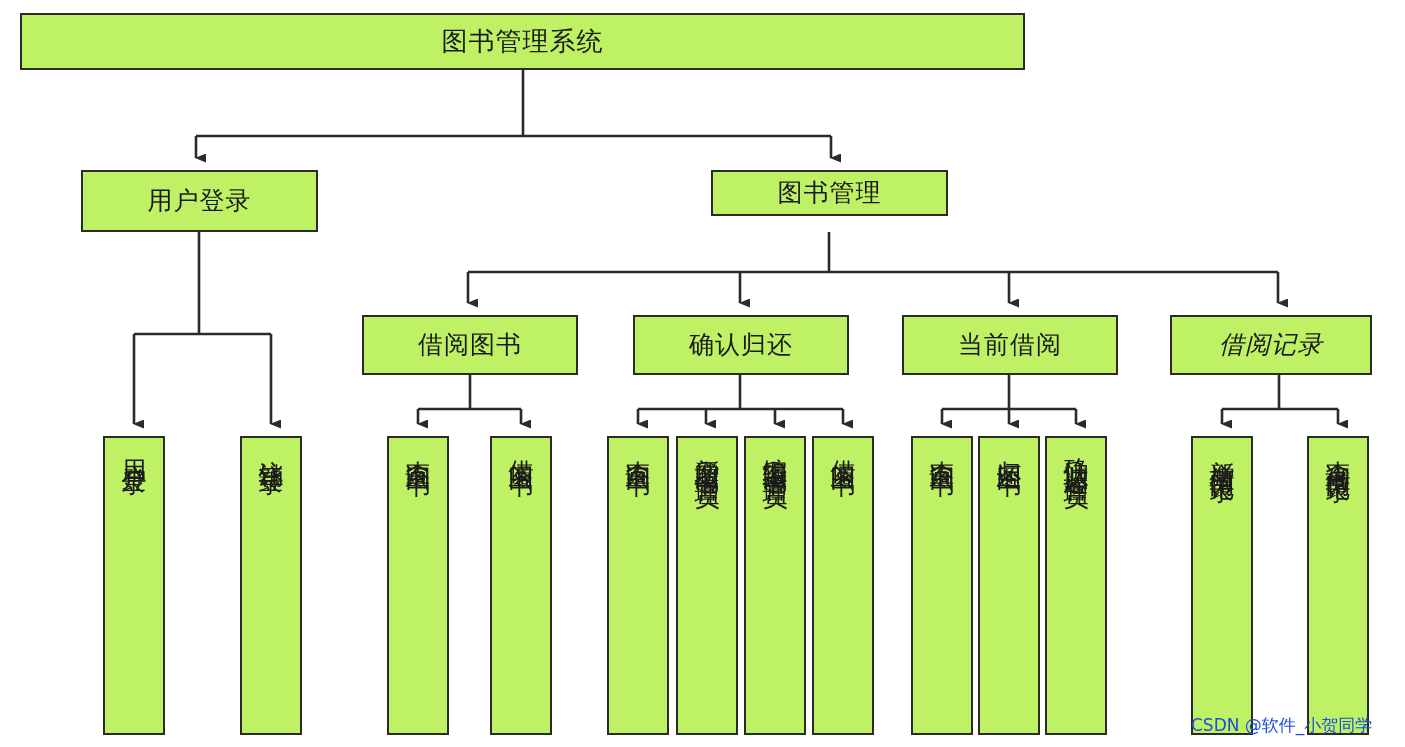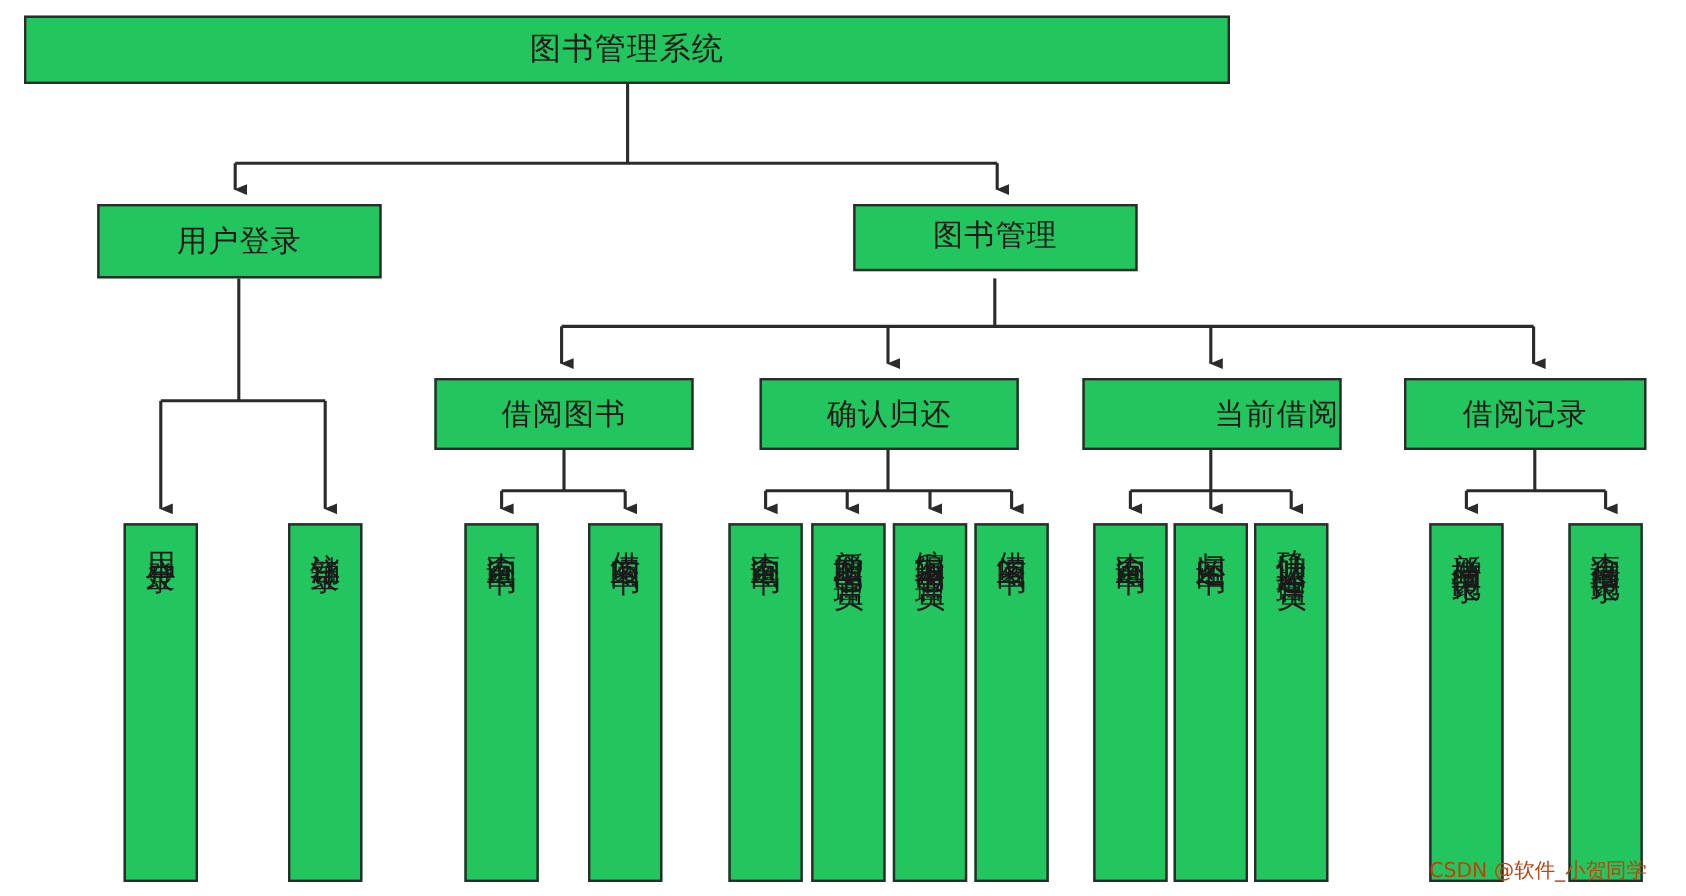--- a/index.html
+++ b/index.html
@@ -22,21 +22,21 @@
     position: absolute;
     left: 0;
     top: 0;
     width: 1405px;
     height: 747px;
   }
   .node {
     position: absolute;
     box-sizing: border-box;
     border: 2.5px solid #2b2b2b;
-    background: #22c55e;
+    background: #bef264;
     display: flex;
     align-items: center;
     justify-content: center;
     color: #1a1a1a;
     z-index: 2;
   }
   .node .node-label {
     display: block;
     text-align: center;
     line-height: 1.25;
@@ -66,21 +66,21 @@
     margin-top: 2px;
   }
   .node.vert.short .node-label {
     margin-top: 0;
   }
   .watermark {
     position: absolute;
     left: 1191px;
     top: 714px;
     font-size: 17px;
-    color: #c2410c;
+    color: #1d4ed8;
     white-space: nowrap;
     z-index: 3;
     font-family: "DejaVu Sans", "Liberation Sans", sans-serif;
   }
 </style>
 </head>
 <body>
 
 <div id="diagram-root">
 
@@ -134,34 +134,34 @@
     </g>
   </svg>
 
   <div class="node horiz root" style="left:20px; top:13px; width:1005px; height:57px;">
     <span class="node-label">图书管理系统</span>
   </div>
 
   <div class="node horiz" style="left:81px; top:170px; width:237px; height:62px;">
     <span class="node-label">用户登录</span>
   </div>
-  <div class="node horiz" style="left:711px; top:170px; width:237px; height:56px;font-family:Liberation Mono, monospace;">
+  <div class="node horiz" style="left:711px; top:170px; width:237px; height:46px;">
     <span class="node-label">图书管理</span>
   </div>
 
   <div class="node horiz" style="left:362px; top:315px; width:216px; height:60px;">
     <span class="node-label">借阅图书</span>
   </div>
   <div class="node horiz" style="left:633px; top:315px; width:216px; height:60px;">
     <span class="node-label">确认归还</span>
   </div>
-  <div class="node horiz" style="left:902px; top:315px; width:216px; height:60px;justify-content:flex-end;">
+  <div class="node horiz" style="left:902px; top:315px; width:216px; height:60px;">
     <span class="node-label">当前借阅</span>
   </div>
-  <div class="node horiz" style="left:1170px; top:315px; width:202px; height:60px;">
+  <div class="node horiz" style="left:1170px; top:315px; width:202px; height:60px;font-style:italic;">
     <span class="node-label">借阅记录</span>
   </div>
 
   <div class="node vert" style="left:103px; top:436px; width:62px; height:299px;">
     <span class="node-label">用户登录</span>
   </div>
   <div class="node vert" style="left:240px; top:436px; width:62px; height:299px;">
     <span class="node-label">注销登录</span>
   </div>
 

